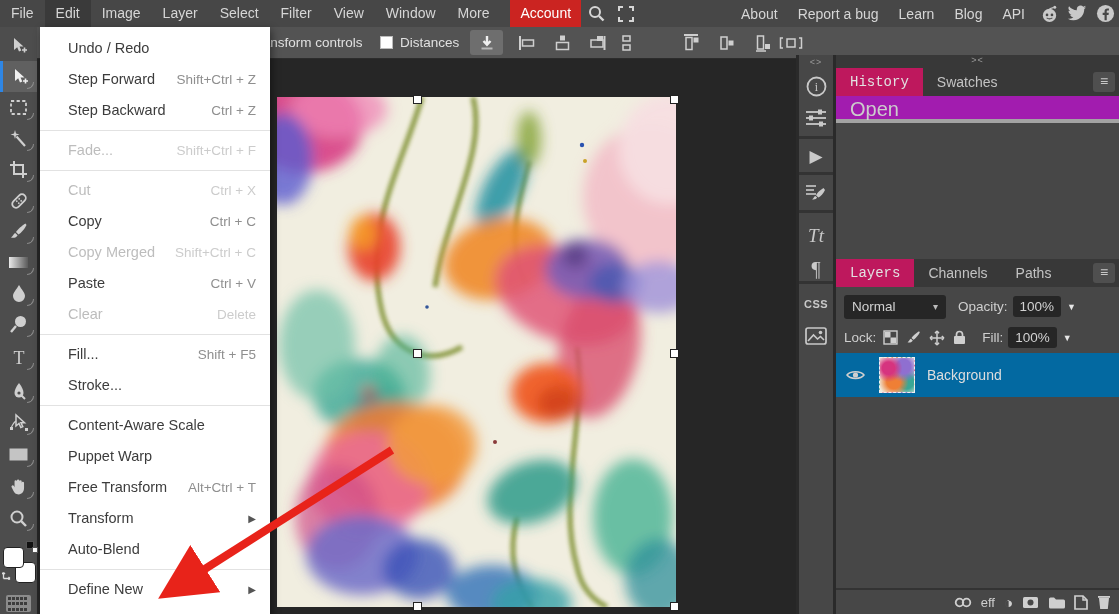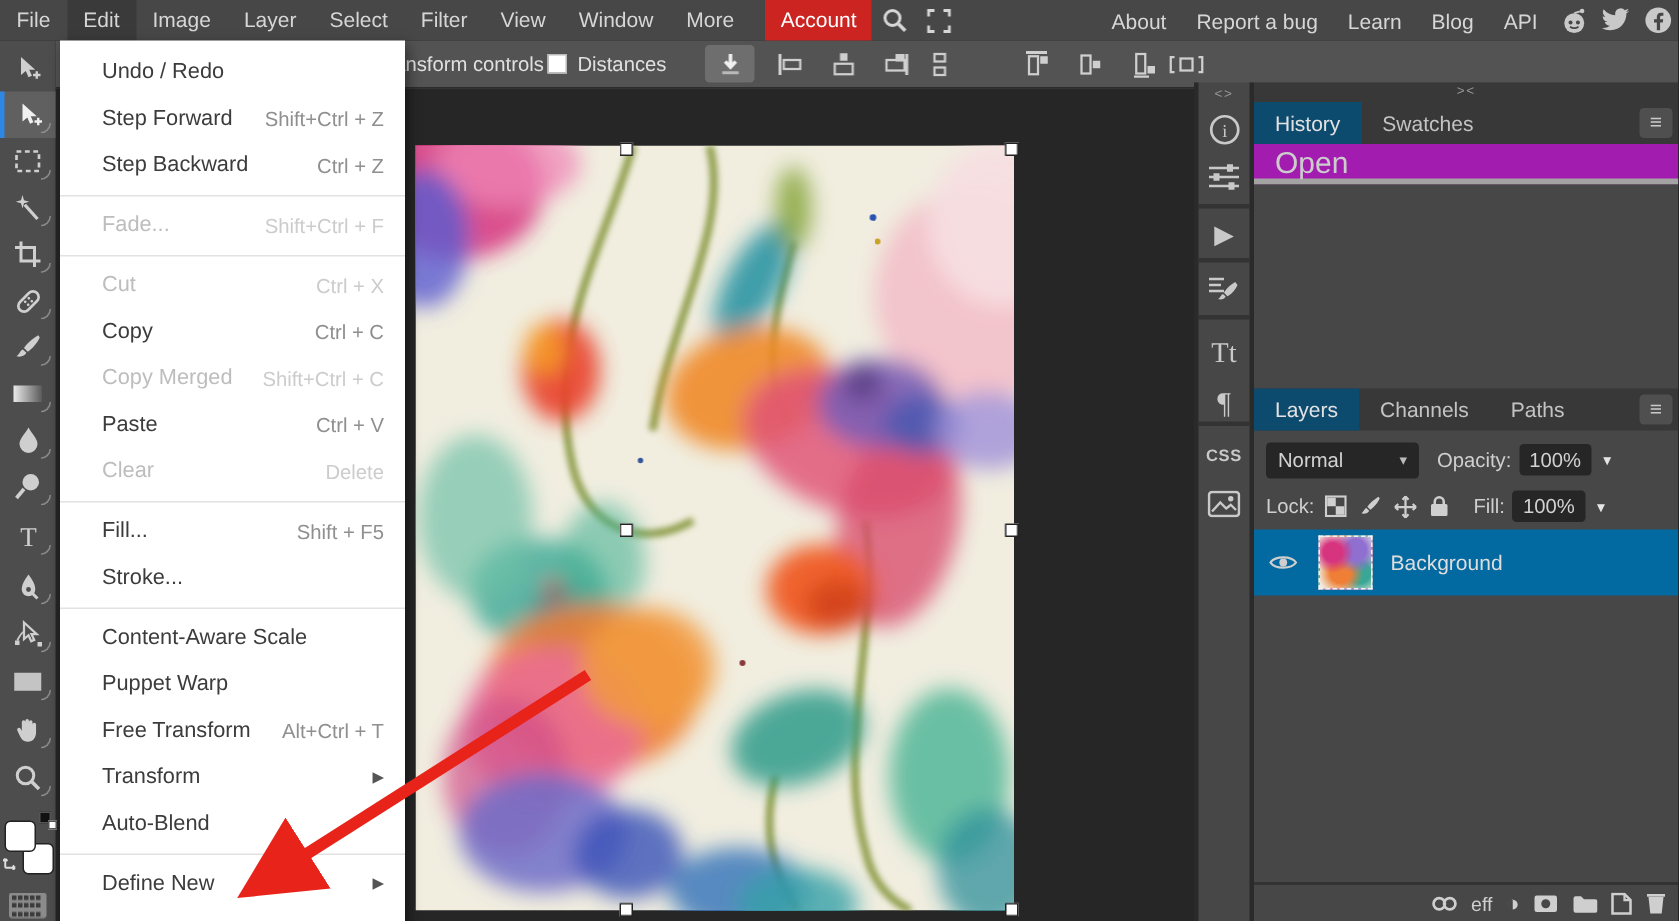--- a/index.html
+++ b/index.html
@@ -77,30 +77,30 @@
   }
 
   
   .pstrip {
     position:absolute; top:55px; right:283px; width:40px; bottom:0;
     background:#474747; border-left:3px solid #2a2a2a; border-right:3px solid #2a2a2a; z-index:10;
   }
   .pstrip .cell { position:absolute; left:0; width:34px; height:30px; display:flex; align-items:center; justify-content:center; color:#c9c9c9; }
   .pstrip .sep { position:absolute; left:0; width:34px; height:3px; background:#333; }
   .pstrip .collapse { position:absolute; left:0; width:34px; top:2px; text-align:center; color:#9a9a9a; font-size:9px; letter-spacing:1px; }
-  .glyph-tt { font-size:19px; font-family:"Liberation Serif", serif; color:#cfcfcf; }
+  .glyph-tt { font-size:19px; font-family:"Liberation Serif", serif; color:#cfcfcf;font-style:italic; }
   .glyph-para { font-size:20px; font-family:"Liberation Serif", serif; color:#cfcfcf; }
   .glyph-css { font-size:11px; font-weight:bold; letter-spacing:.5px; color:#c9c9c9; }
 
   
   .rpanel { position:absolute; top:55px; right:0; width:283px; bottom:0; background:#474747; z-index:10; }
   .rp-head { height:13px; background:#383838; text-align:center; color:#9a9a9a; font-size:9px; letter-spacing:1px; line-height:11px; }
   .tabbar { position:relative; height:28px; background:#383838; display:flex; align-items:flex-end; }
   .tab { height:28px; line-height:28px; padding:0 14px; font-size:14px; color:#c3c3c3; }
-  .tab.active { background:#0c4a6e; color:#e2e2e2; }
+  .tab.active { background:#be185d; color:#e2e2e2;font-family:Liberation Mono, monospace; }
   .panel-menu-btn {
     position:absolute; right:4px; top:4px; width:22px; height:20px; background:#4f4f4f;
     border-radius:3px; color:#c9c9c9; text-align:center; line-height:19px; font-size:14px;
   }
   .hist-row { height:27px; line-height:27px; background:#a21caf; color:#cccccc; font-size:20px; padding-left:14px; border-bottom:4px solid #a3a3a3; }
   .hist-body { height:136px; background:#474747; }
 
   .layers-sec { position:relative; }
   .lp-row { position:relative; height:31px; display:flex; align-items:center; color:#cfcfcf; font-size:13.5px; }
   .blend-select {
@@ -207,21 +207,21 @@
           <path d="M11.3 17v-5.5h1.9l.3-2.2h-2.2V7.9c0-.6.2-1.1 1.1-1.1h1.2v-2c-.2 0-.9-.1-1.7-.1-1.7 0-2.9 1-2.9 3v1.6H7v2.2h2V17z" fill="#474747"></path>
         </svg>
     </div>
   </header>
 
   <div class="optionsbar">
     <div class="ob-abs" style="left:160px;">
       <span class="checkbox"></span>
       <span>Show transform controls</span>
     </div>
-    <div class="ob-abs" style="left:328px;">
+    <div class="ob-abs" style="left:343px;">
       <span class="checkbox"></span>
       <span>Distances</span>
     </div>
     <div class="dl-btn">
       <svg width="18" height="18" viewBox="0 0 18 18">
           <path d="M9 2 v8 M5.5 7 L9 10.8 L12.5 7" stroke="#f0f0f0" stroke-width="2.4" fill="none"></path>
           <line x1="3.5" y1="14.5" x2="14.5" y2="14.5" stroke="#b9b9b9" stroke-width="2"></line>
         </svg>
     </div>
     <div class="al-icon" style="left:478px">

